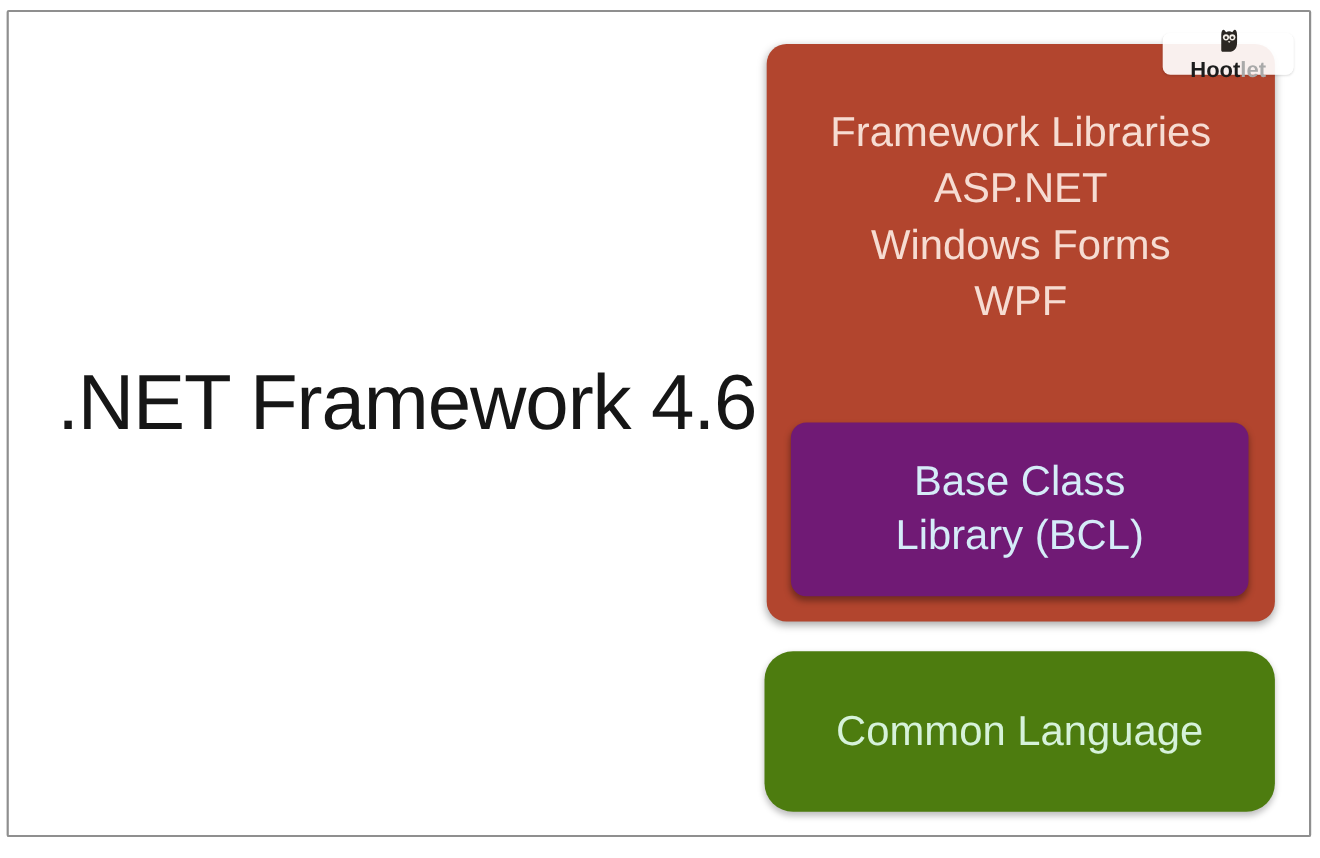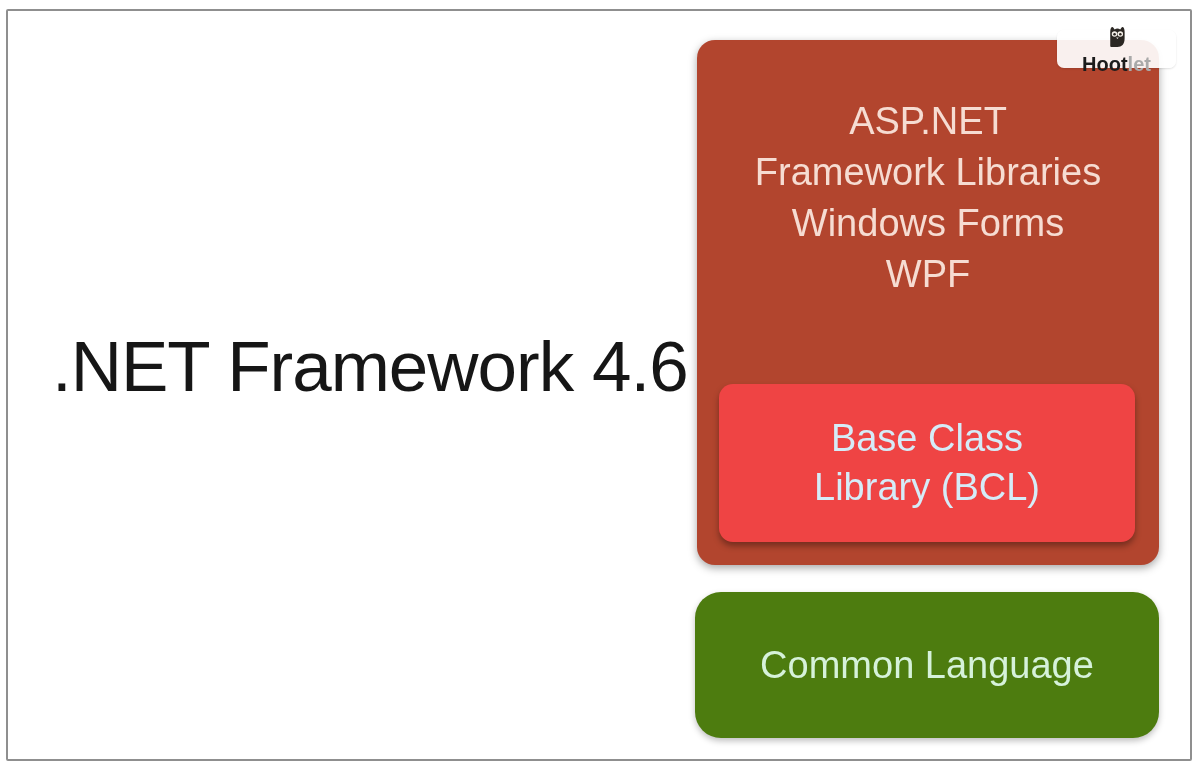--- a/index.html
+++ b/index.html
@@ -43,21 +43,21 @@
     text-align: center;
     color: #f6dcd2;
     font-size: 38px;
     font-weight: 300;
     line-height: 51px;
   }
   .bcl-box {
     position: absolute;
     left: 22px; top: 344px;
     width: 416px; height: 158px;
-    background: #ef4444;
+    background: #701a75;
     border-radius: 14px;
     box-shadow: 0 4px 6px rgba(0,0,0,0.35);
     display: flex;
     flex-direction: column;
     justify-content: center;
     text-align: center;
     color: #d5ecf8;
     font-size: 38px;
     font-weight: 300;
     line-height: 49px;
@@ -104,22 +104,22 @@
 </style>
 </head>
 <body>
 
 <div class="frame"></div>
 
 <div class="slide-title">.NET Framework 4.6</div>
 
 <div class="framework-box">
   <div class="framework-lines">
+    <div>Framework Libraries</div>
     <div>ASP.NET</div>
-    <div>Framework Libraries</div>
     <div>Windows Forms</div>
     <div>WPF</div>
   </div>
 
   <div class="bcl-box">
     <div>Base Class</div>
     <div>Library (BCL)</div>
   </div>
 </div>
 

